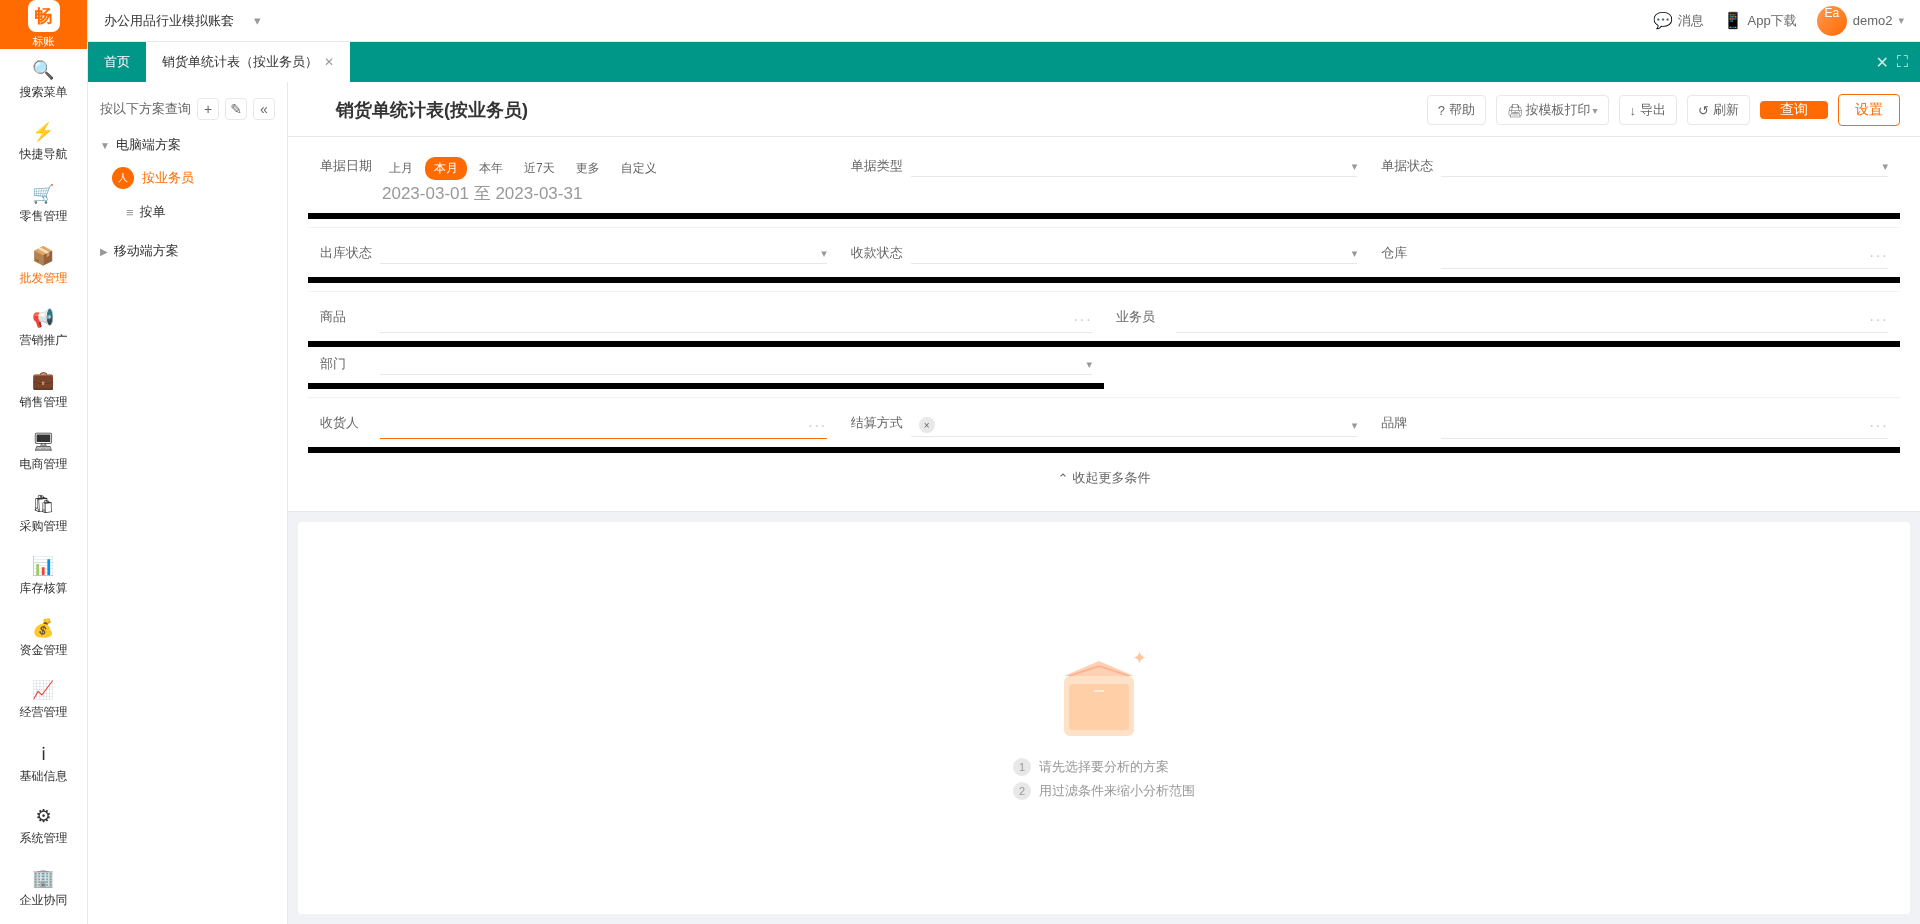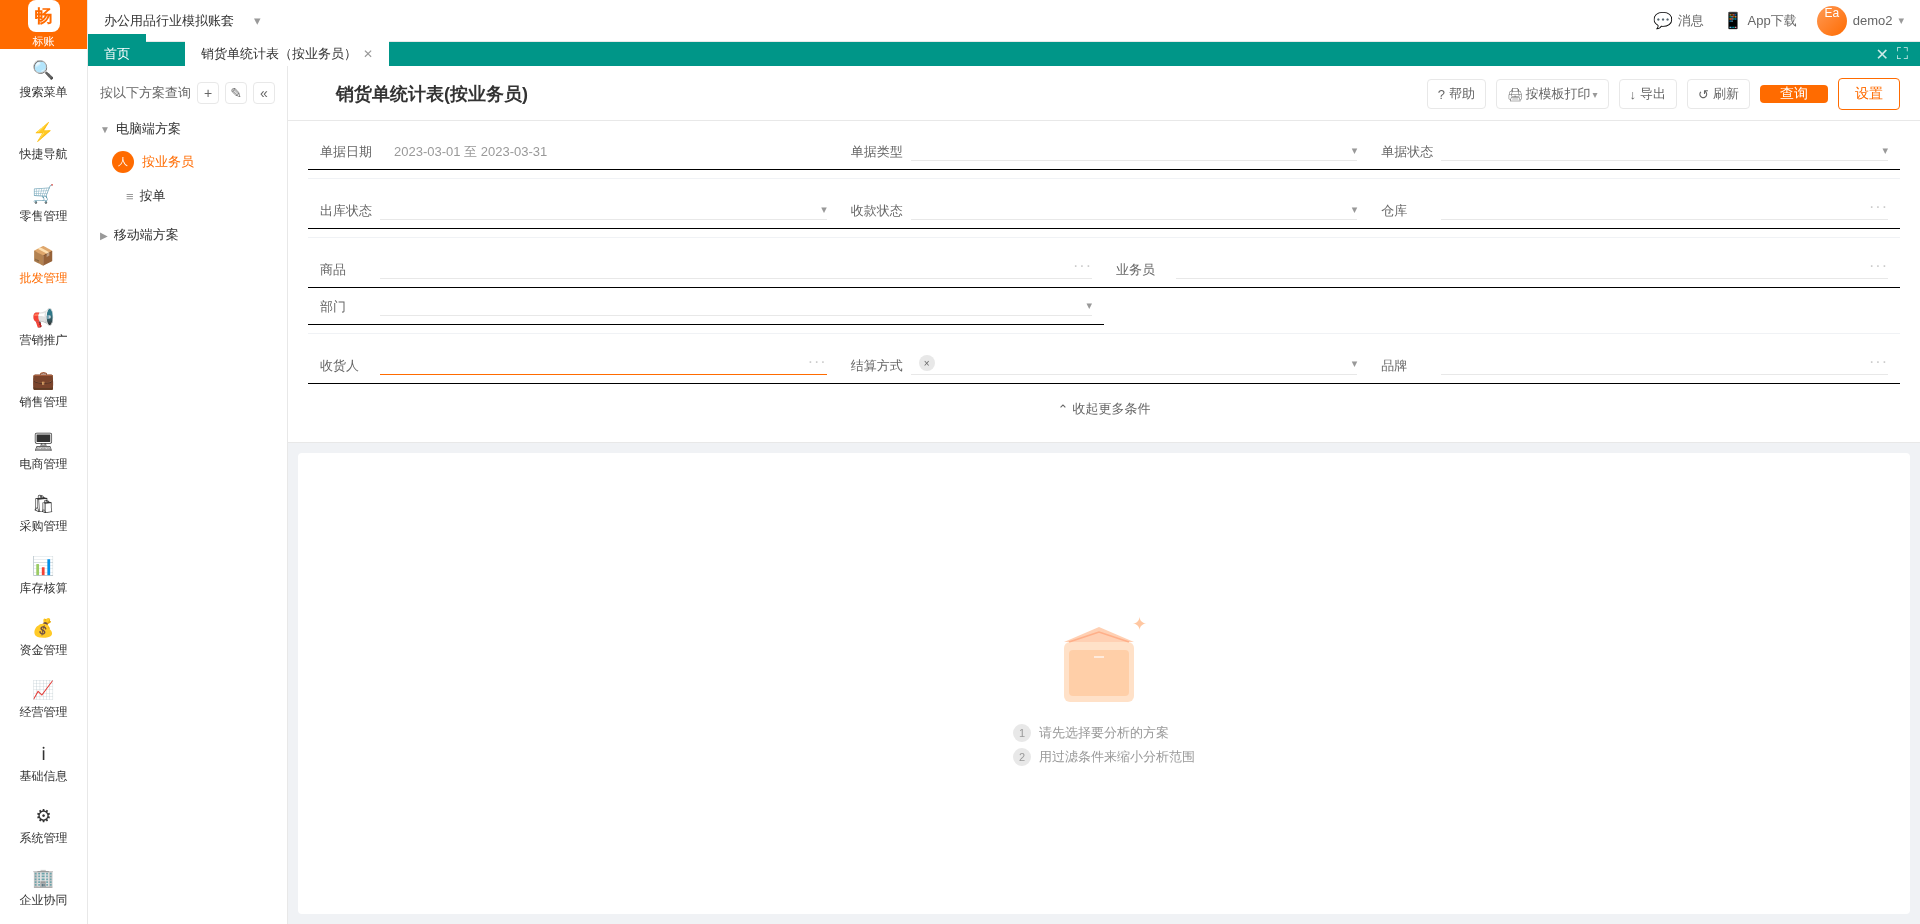--- a/index.html
+++ b/index.html
@@ -91,27 +91,26 @@
     .top-bar-right-item { display: flex; align-items: center; gap: 4px; cursor: pointer; color: #666; }
     .user-avatar {
       width: 30px; height: 30px; border-radius: 50%;
       background: linear-gradient(135deg, #ff9a56, #ff6b00);
       display: flex; align-items: flex-start; justify-content: center;
       color: #fff; font-size: 12px;
     }
 
     
     .tab-bar {
-      height: 24px;
+      height: 40px;
       background: #009688;
       display: flex;
       align-items: center;
       padding: 0 0;
       flex-shrink: 0;
-      gap: 39px;
     }
     .tab-item {
       height: 40px;
       display: flex;
       align-items: center;
       padding: 0 16px;
       font-size: 13px;
       cursor: pointer;
       gap: 6px;
     }
@@ -244,21 +243,21 @@
       border-bottom: 1px solid #e8e8e8;
     }
     .filter-dots { color: #ccc; cursor: pointer; font-size: 16px; letter-spacing: 1px; }
     .date-btn {
       padding: 2px 8px; border-radius: 3px; font-size: 12px;
       cursor: pointer; color: #666; border: 1px solid transparent;
     }
     .date-btn.active {
       background: #ff6b00; color: #fff; border-radius: 10px;
     }
-    .date-text { font-size: 13px; color: #999; margin-left: 14px; }
+    .date-text { font-size: 17px; color: #999; margin-left: 2px; }
 
     .tag-close {
       display: inline-flex; align-items: center; justify-content: center;
       width: 16px; height: 16px; border-radius: 50%;
       background: #e8e8e8; color: #666; font-size: 10px;
       cursor: pointer; margin-left: 4px;
     }
 
     .collapse-btn {
       display: flex; align-items: center; gap: 4px;
@@ -286,24 +285,24 @@
       font-size: 13px; color: #999;
     }
     .tip-num {
       width: 18px; height: 18px; border-radius: 50%;
       background: #e8e8e8; color: #999;
       display: flex; align-items: center; justify-content: center;
       font-size: 11px; flex-shrink: 0;
     }
     .filter-cell {
       display: flex;
-      align-items: flex-end;
+      align-items: flex-start;
       padding: 8px 12px;
       gap: 8px;
-      border-bottom: 1px solid #000000;
+      border-bottom: 6px solid #000000;
     }
     .filter-cell-label {
       font-size: 13px; color: #666;
       flex-shrink: 0; min-width: 52px;
     }
     .filter-cell-content {
       flex: 1; display: flex; align-items: center;
       border-bottom: 1px solid #e8e8e8;
       padding: 3px 0 3px 4px;
       gap: 4px;
@@ -508,20 +507,28 @@
           </button>
         </div>
       </div>
 
       <div class="filter-area">
 
         <div style="display:grid; grid-template-columns: 1fr 1fr 1fr; gap:0; border-bottom: 1px solid #f0f2f5; padding-bottom: 8px; margin-bottom: 8px;">
           <div class="filter-cell">
             <span class="filter-cell-label">单据日期</span>
             <div style="flex:1; display:flex; flex-direction:column; gap:2px;">
+              <div style="display:flex; gap:3px; align-items:center;">
+                <span class="date-btn">上月</span>
+                <span class="date-btn active">本月</span>
+                <span class="date-btn">本年</span>
+                <span class="date-btn">近7天</span>
+                <span class="date-btn">更多</span>
+                <span class="date-btn">自定义</span>
+              </div>
               <span class="date-text">2023-03-01 至 2023-03-31</span>
             </div>
           </div>
           <div class="filter-cell">
             <span class="filter-cell-label">单据类型</span>
             <div class="filter-cell-content" style="cursor:pointer; justify-content:flex-end;">
               <span style="color:#999; font-size:11px;">▾</span>
             </div>
           </div>
           <div class="filter-cell">

